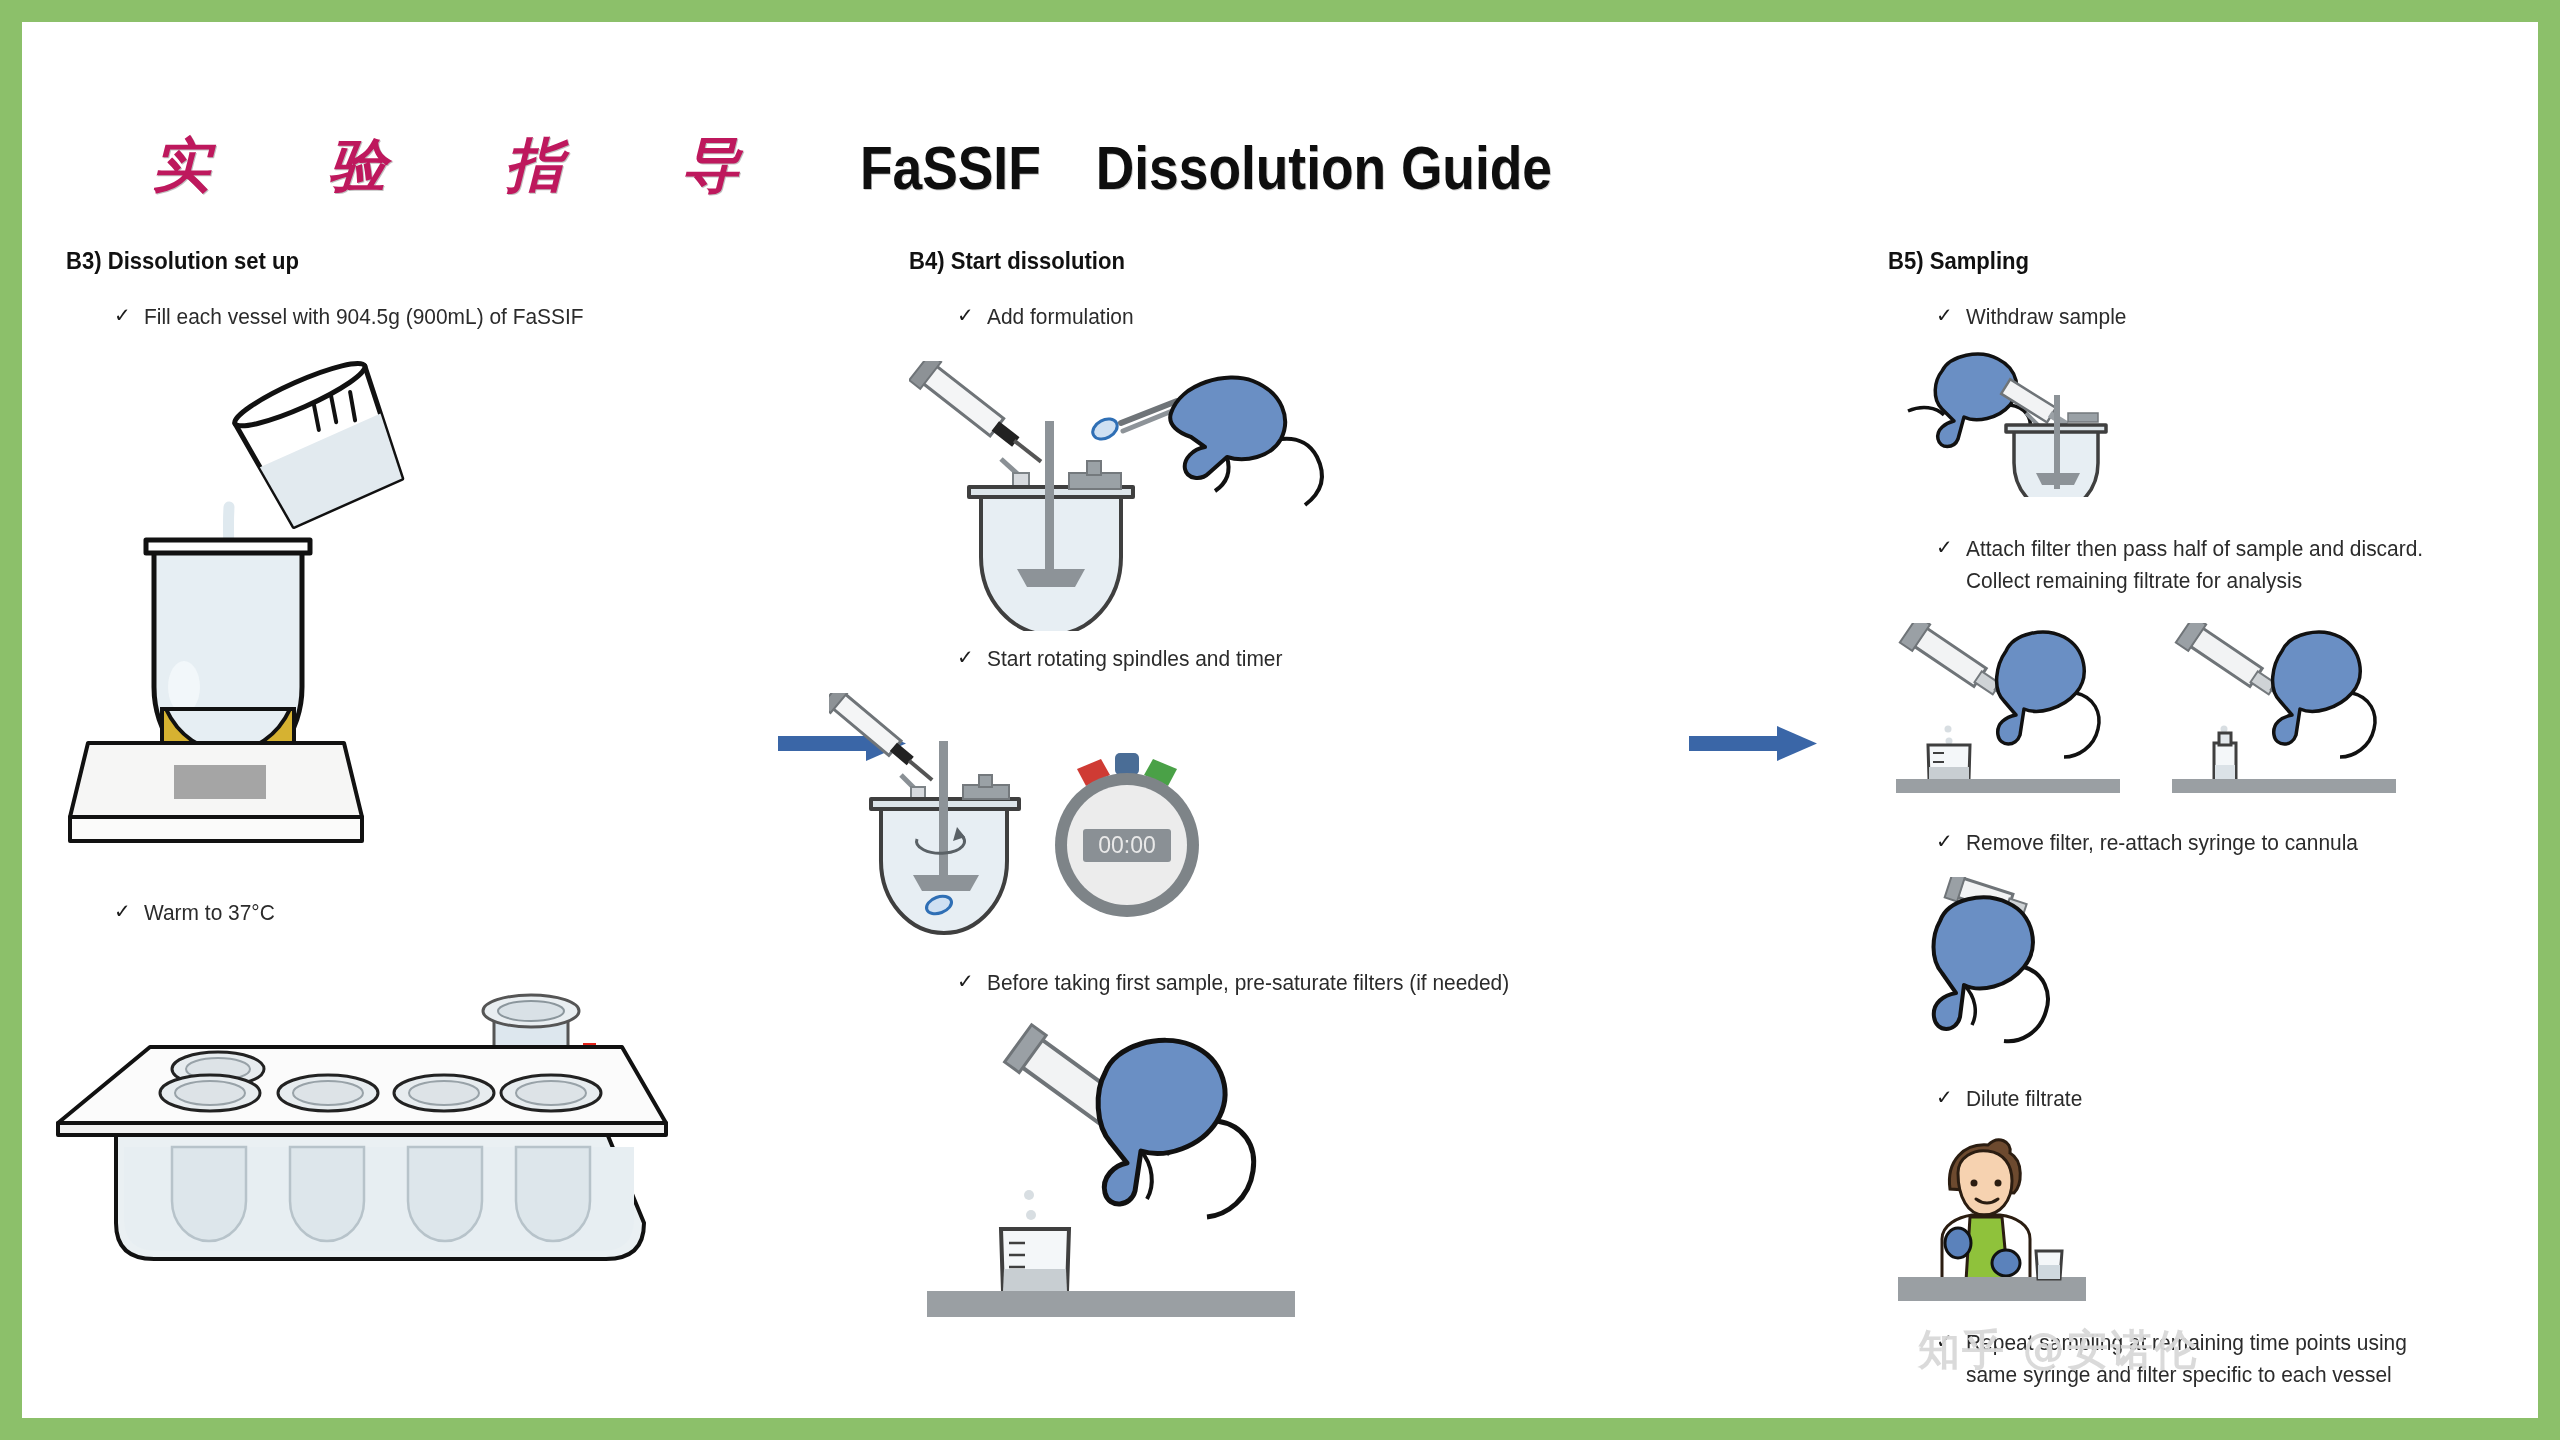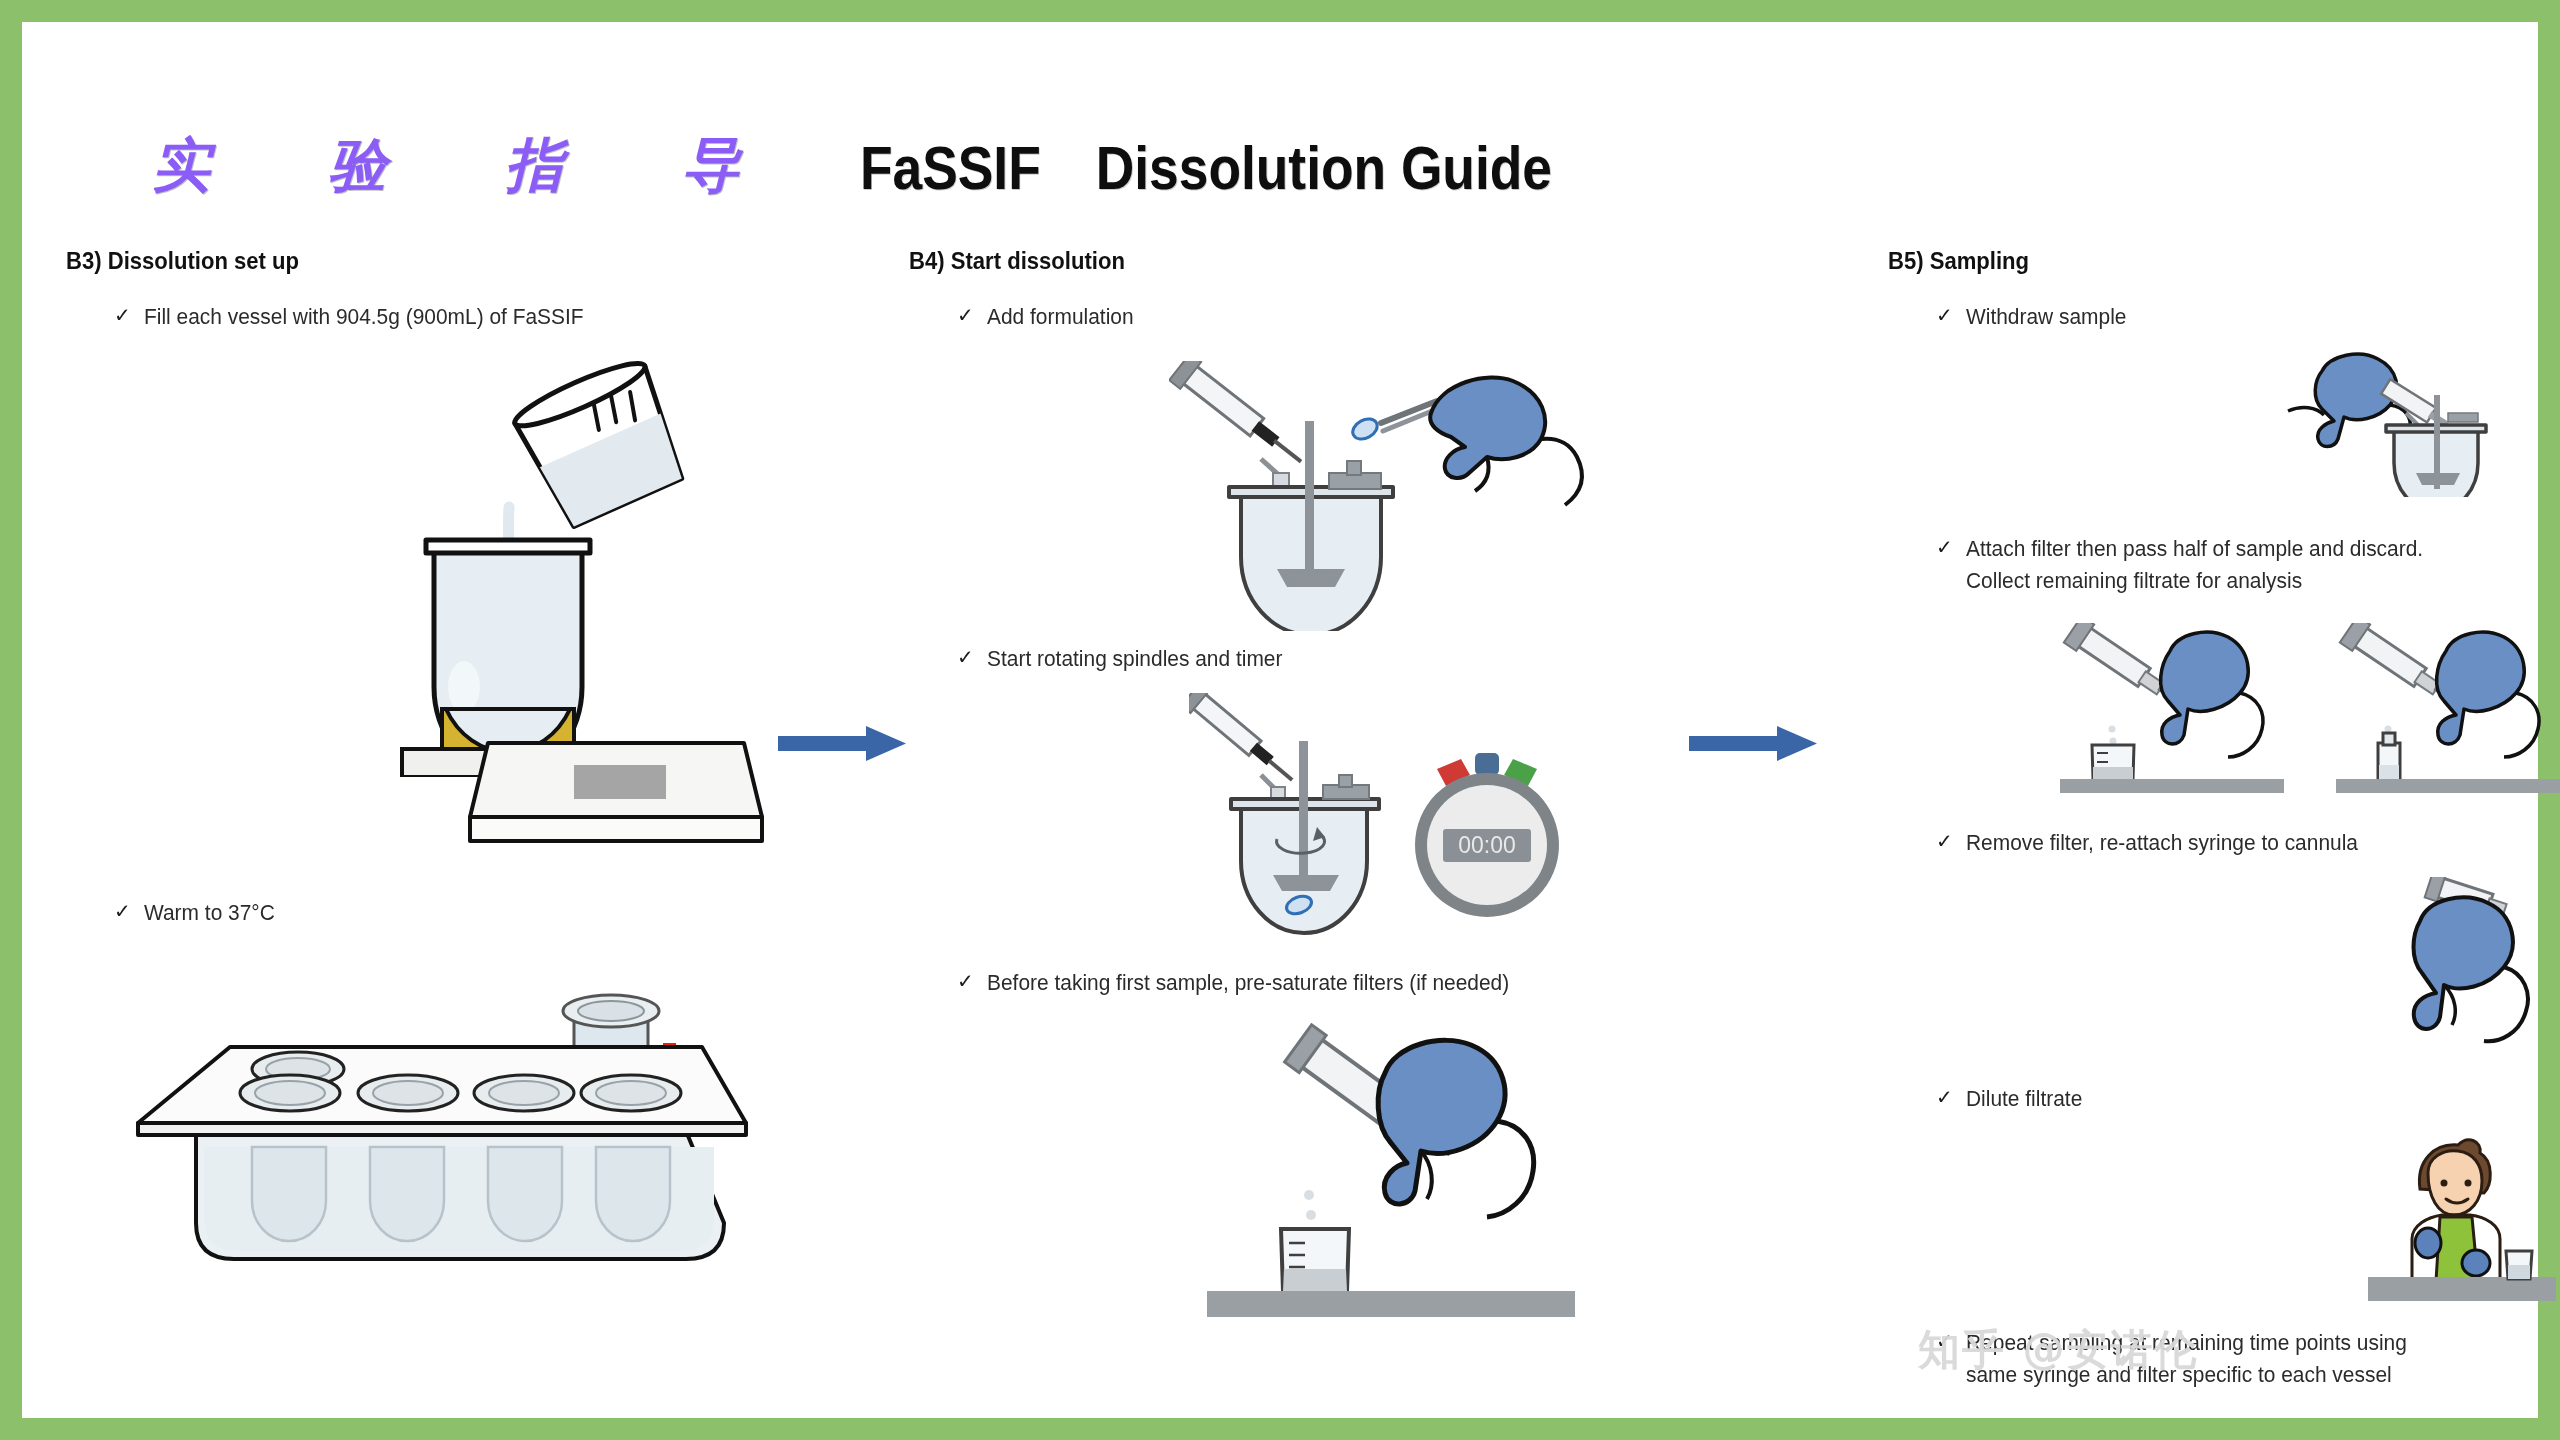--- a/index.html
+++ b/index.html
@@ -17,21 +17,21 @@
     box-sizing:border-box;
   }
   
   .header{
     position:absolute;left:0;top:0;width:100%;height:200px;
   }
   .cn-title{
     position:absolute;left:130px;top:105px;
     font-family:"Liberation Serif", serif;
     font-style:italic;font-weight:700;
-    font-size:58px;color:#8b5cf6;
+    font-size:58px;color:#be185d;
     letter-spacing:52px;
     white-space:nowrap;
     text-shadow:1px 1px 0 rgba(0,0,0,.25);
   }
   .en-title{
     position:absolute;left:838px;top:110px;
     font-family:"Liberation Sans Narrow","Liberation Sans",sans-serif;
     font-weight:700;font-size:62px;color:#0e0e0e;
     white-space:nowrap;
     transform:scaleX(.86);transform-origin:left top;
@@ -55,21 +55,21 @@
     margin-left:48px;color:#2b2b2b;font-size:22.5px;line-height:1.42;
   }
   .bullet .tick{
     flex:0 0 auto;font-size:20px;line-height:1.45;color:#1c1c1c;
   }
   .bullet .btxt{
     transform:scaleX(.93);transform-origin:left top;white-space:normal;
   }
   .bullet.narrow .btxt{max-width:530px;}
 
-  .figwrap{display:flex;justify-content:flex-end;}
+  .figwrap{display:flex;justify-content:flex-start;}
   .fig{display:block;}
 
   
   .arrow{position:absolute;}
   .arrow-1{left:756px;top:700px;}
   .arrow-2{left:1667px;top:700px;}
 
   
   .watermark{
     position:absolute;left:1896px;top:1300px;

